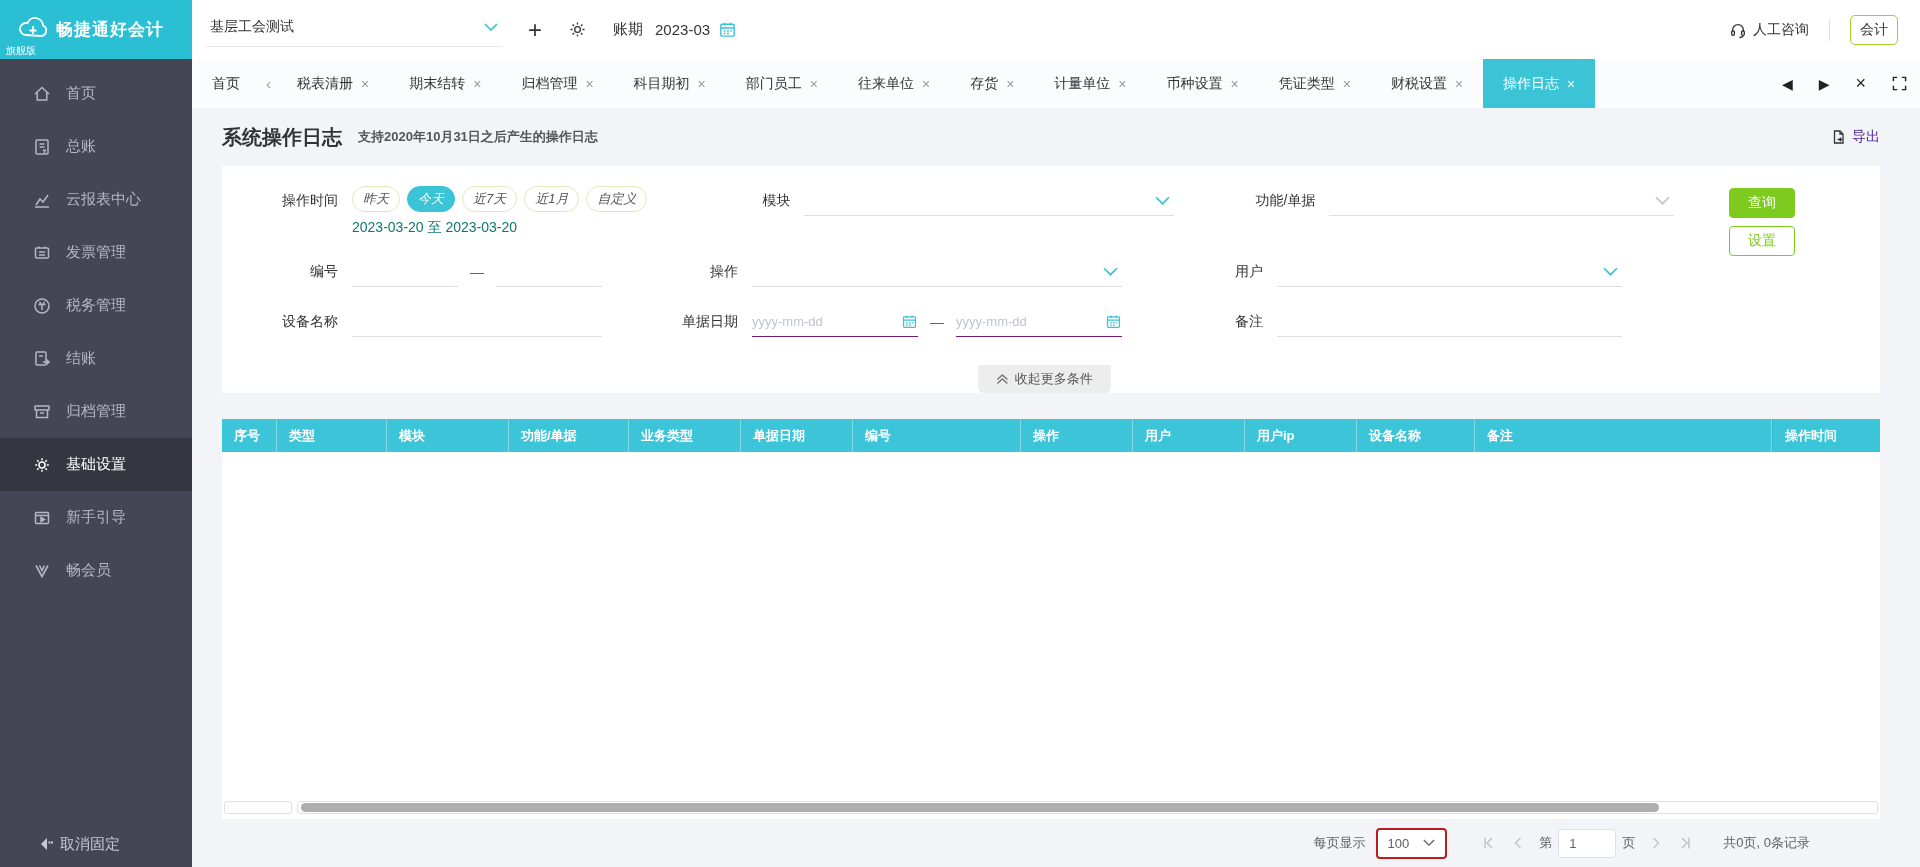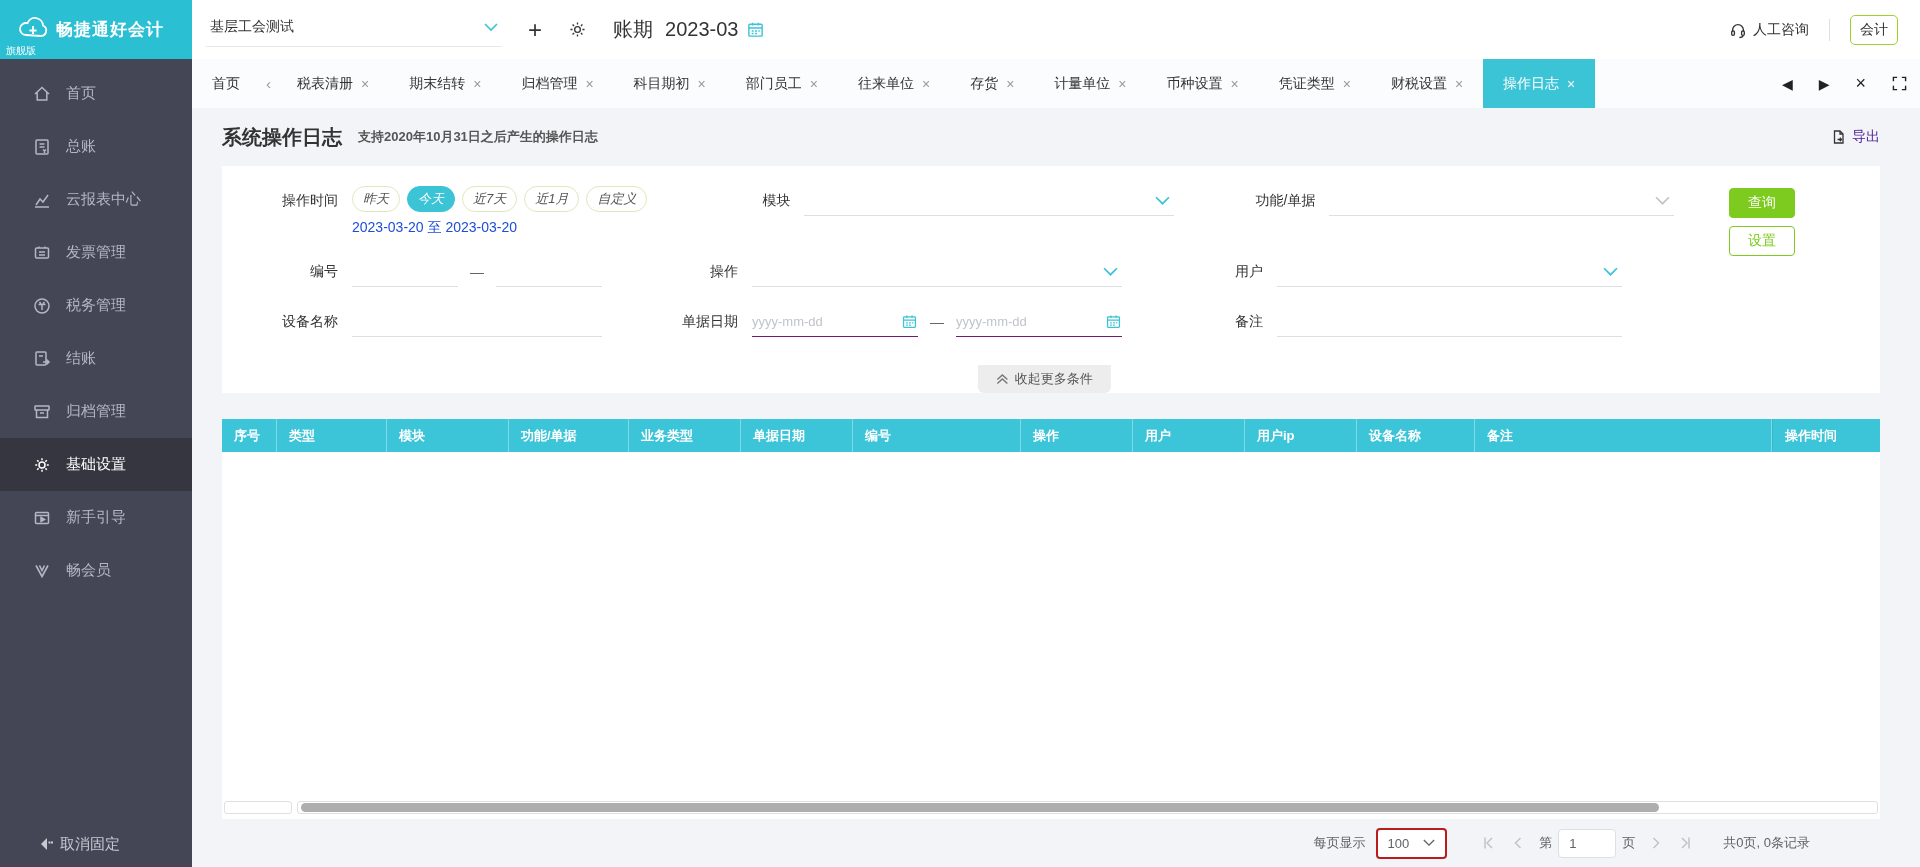--- a/index.html
+++ b/index.html
@@ -22,21 +22,21 @@
 
   
   .main { flex:1; display:flex; flex-direction:column; height:100%; min-width:0; }
 
   
   .topbar { height:59px; background:#fff; display:flex; align-items:center; padding:0 22px 0 14px; flex:0 0 59px; }
   .acct { display:flex; align-items:center; justify-content:space-between; width:296px; border-bottom:1px solid #e6e8eb; padding:6px 4px 10px 4px; font-size:14px; color:#333; cursor:pointer; }
   .acct .chev { width:14px; height:9px; }
   .icon-btn { margin-left:26px; cursor:pointer; display:flex; align-items:center; color:#333; }
   .plus-glyph { font-size:24px; line-height:1; color:#333; }
-  .period { margin-left:26px; display:flex; align-items:center; font-size:20px; color:#333; }
+  .period { margin-left:26px; display:flex; align-items:center; font-size:15px; color:#333; }
   .period .pv { margin-left:12px; margin-right:8px; }
   .spacer { flex:1; }
   .support { display:flex; align-items:center; font-size:14px; color:#333; cursor:pointer; }
   .support svg { width:18px; height:18px; margin-right:6px; }
   .tb-divider { width:1px; height:22px; background:#dcdfe3; margin:0 20px; }
   .role-badge { border:1px solid #9cd32b; border-radius:5px; padding:5px 9px; font-size:14px; color:#333; cursor:pointer; }
 
   
   .tabbar { height:49px; background:#fbfcfd; display:flex; align-items:stretch; flex:0 0 49px; overflow:hidden; }
   .tab { display:flex; align-items:center; padding:0 20px; font-size:14px; color:#333; cursor:pointer; white-space:nowrap; }
@@ -68,21 +68,21 @@
   .f-label { width:130px; text-align:right; padding-right:14px; font-size:14px; color:#333; line-height:28px; flex:0 0 130px; }
   .fg2 .f-label { width:105px; flex-basis:105px; }
   .fg3 .f-label { width:110px; flex-basis:110px; }
   .f-field { flex:1; margin-right:45px; }
   .uline { border-bottom:1px solid #dcdfe3; height:30px; display:flex; align-items:center; }
   .uline .grow { flex:1; }
   .uline svg { width:15px; height:10px; margin-right:4px; }
   .pills { display:flex; align-items:center;font-style:italic; }
   .pill { border:1px solid #dfe9be; border-radius:13px; padding:3px 10px; font-size:13px; color:#555; margin-right:7px; cursor:pointer; white-space:nowrap; }
   .pill.active { background:#3bc3d6; border-color:#3bc3d6; color:#fff; }
-  .range-text { font-size:14px; color:#1d4ed8; margin-top:7px; }
+  .range-text { font-size:14px; color:#0f766e; margin-top:7px; }
   .num-pair { display:flex; align-items:center; }
   .num-pair .uline { flex:1; }
   .dash { color:#666; padding:0 12px; font-size:14px; }
   .date-pair { display:flex; align-items:center; }
   .date-box { flex:1; border-bottom:1px solid #701a75; height:30px; display:flex; align-items:center; }
   .date-box .ph { flex:1; font-size:13px; color:#c0c4cc; }
   .date-box svg { width:17px; height:17px; }
   .f-buttons { position:absolute; top:22px; right:85px; display:flex; flex-direction:column; }
   .btn-search { width:66px; height:30px; background:#7dcb1f; border:1px solid #7dcb1f; border-radius:4px; color:#fff; font-size:14px; display:flex; align-items:center; justify-content:center; cursor:pointer; }
   .btn-settings { width:66px; height:30px; background:#fff; border:1px solid #7dcb1f; border-radius:4px; color:#7dcb1f; font-size:14px; display:flex; align-items:center; justify-content:center; cursor:pointer; margin-top:8px; }

